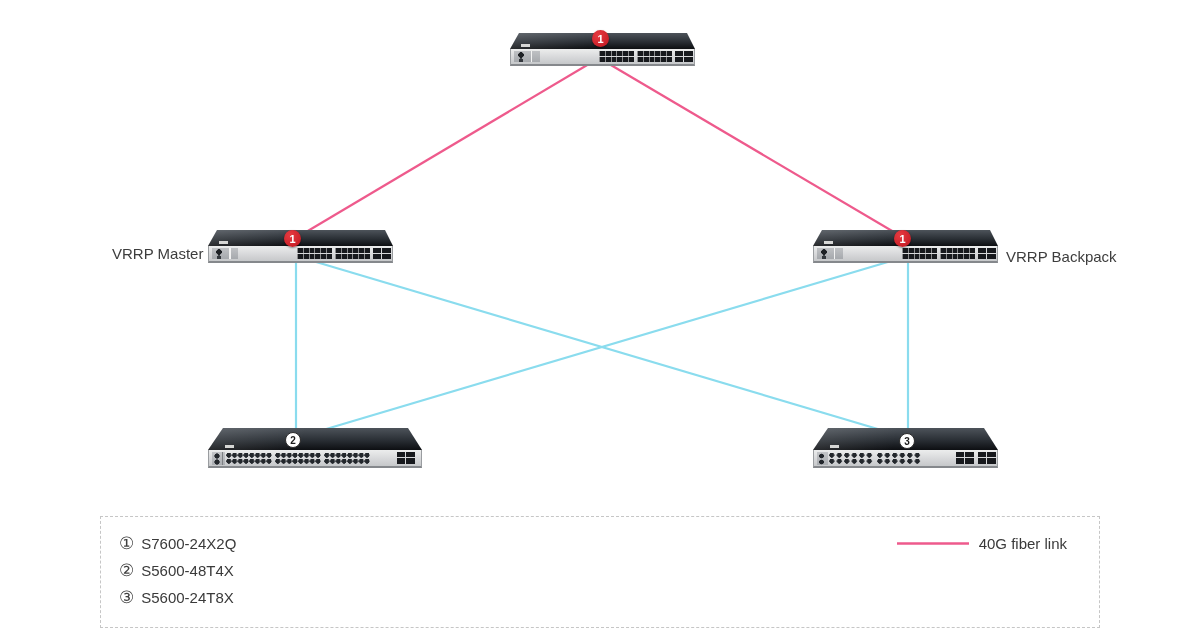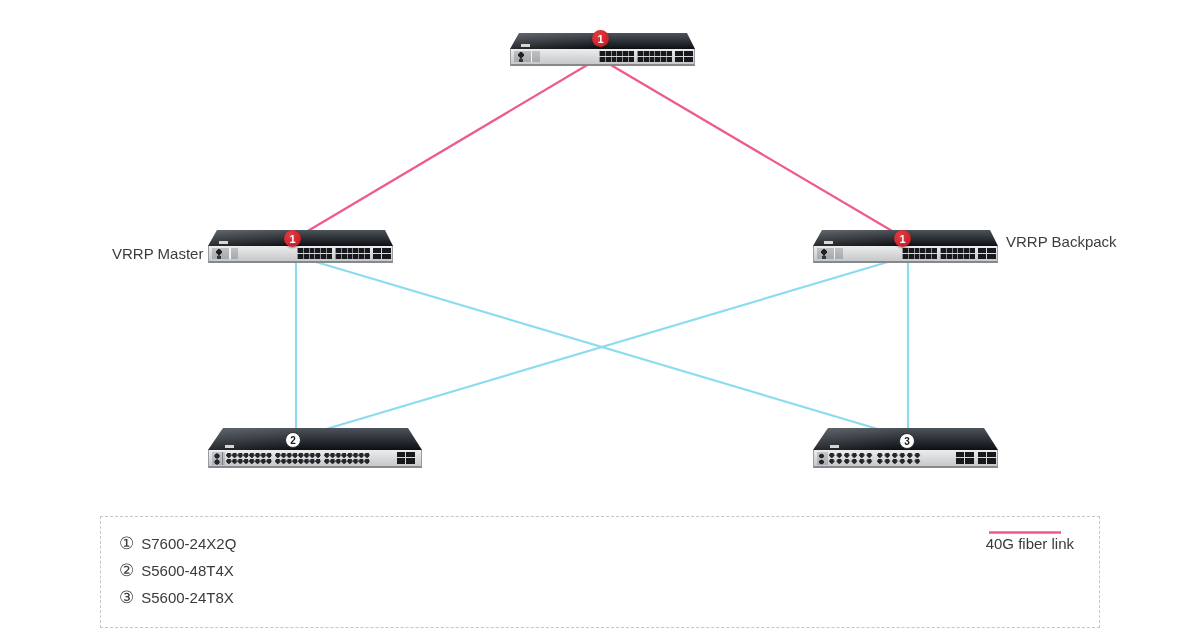--- a/index.html
+++ b/index.html
@@ -93,21 +93,21 @@
 
   
   .legend {
     position:absolute; left:100px; top:516px; width:1000px; height:112px;
     border:1px dashed #c6c6c6; box-sizing:border-box; z-index:2;
   }
   .dev-rows { position:absolute; left:18px; top:13px; }
   .dev-row { display:flex; align-items:center; height:27px; }
   .marker { font-size:17px; color:#3f3f3f; margin-right:7px; line-height:1; }
   .devlabel { font-size:15px; color:#3a3a3a; }
-  .link-row { position:absolute; right:25px; display:flex; align-items:center; height:27px;flex-direction:column; }
+  .link-row { position:absolute; right:32px; display:flex; align-items:center; height:27px; }
   .link-row.r1 { top:13px; }
   .link-row.r2 { top:40px; }
   .swatch { display:block; margin-right:10px; }
   .linklabel { font-size:15px; color:#3a3a3a; }
 </style>
 </head>
 <body>
 
 <div class="canvas">
 
@@ -181,21 +181,21 @@
       <div class="port mod-c" style="left:3px; top:2px; width:11px; height:13px;"></div>
       <div class="port rj45 cols6" style="left:15px; top:2px; width:45px; height:12px;"></div>
       <div class="port rj45 cols6" style="left:63px; top:2px; width:45px; height:12px;"></div>
       <div class="port qsfp" style="left:142px; top:2px; width:18px; height:12px;"></div>
       <div class="port qsfp" style="left:164px; top:2px; width:18px; height:12px;"></div>
     </div>
     <div class="badge white" style="left:86px; top:5px;">3</div>
   </div>
 
   <div class="node-label" style="left:112px; top:245px;">VRRP Master</div>
-  <div class="node-label" style="left:1006px; top:233px;">VRRP Backpack</div>
+  <div class="node-label" style="left:1006px; top:248px;">VRRP Backpack</div>
 
   <div class="legend">
     <div class="dev-rows">
       <div class="dev-row">
         <span class="marker">①</span>
         <span class="devlabel">S7600-24X2Q</span>
       </div>
       <div class="dev-row">
         <span class="marker">②</span>
         <span class="devlabel">S5600-48T4X</span>

